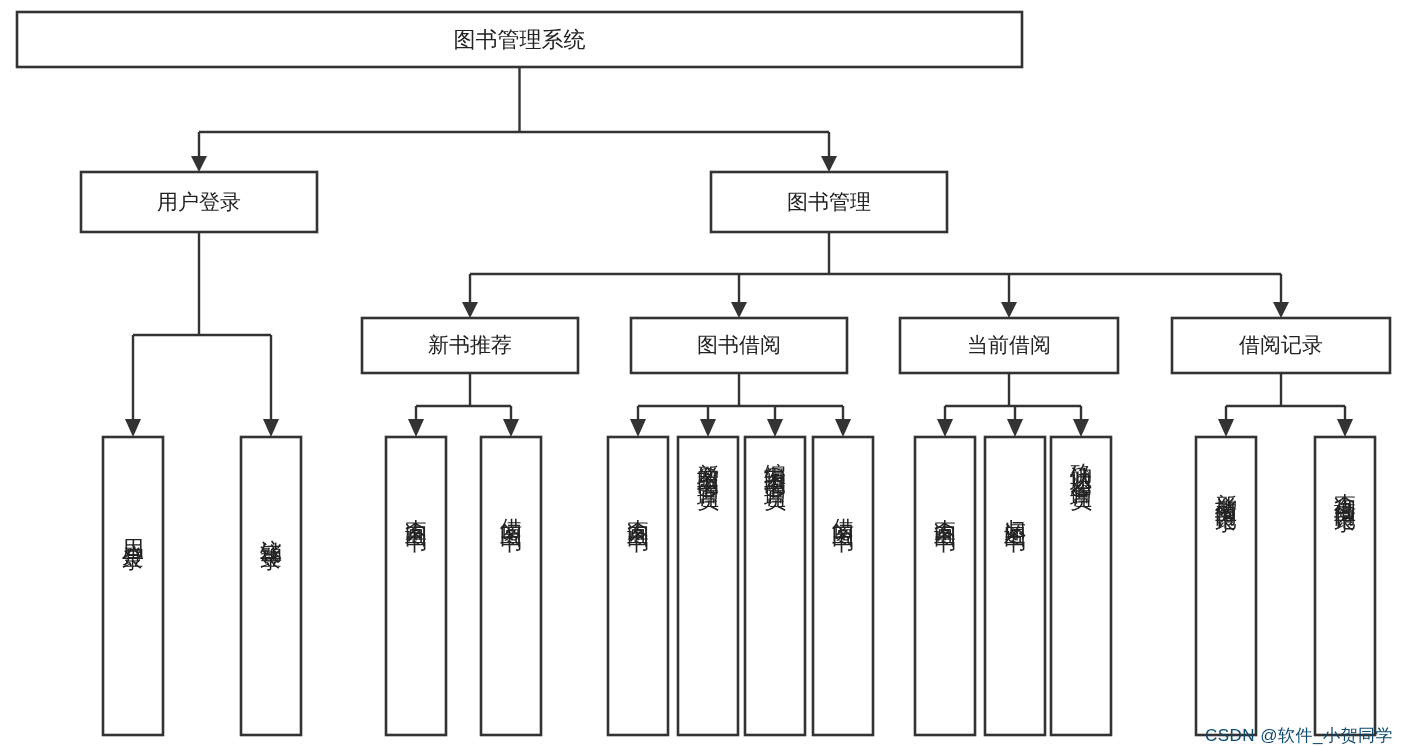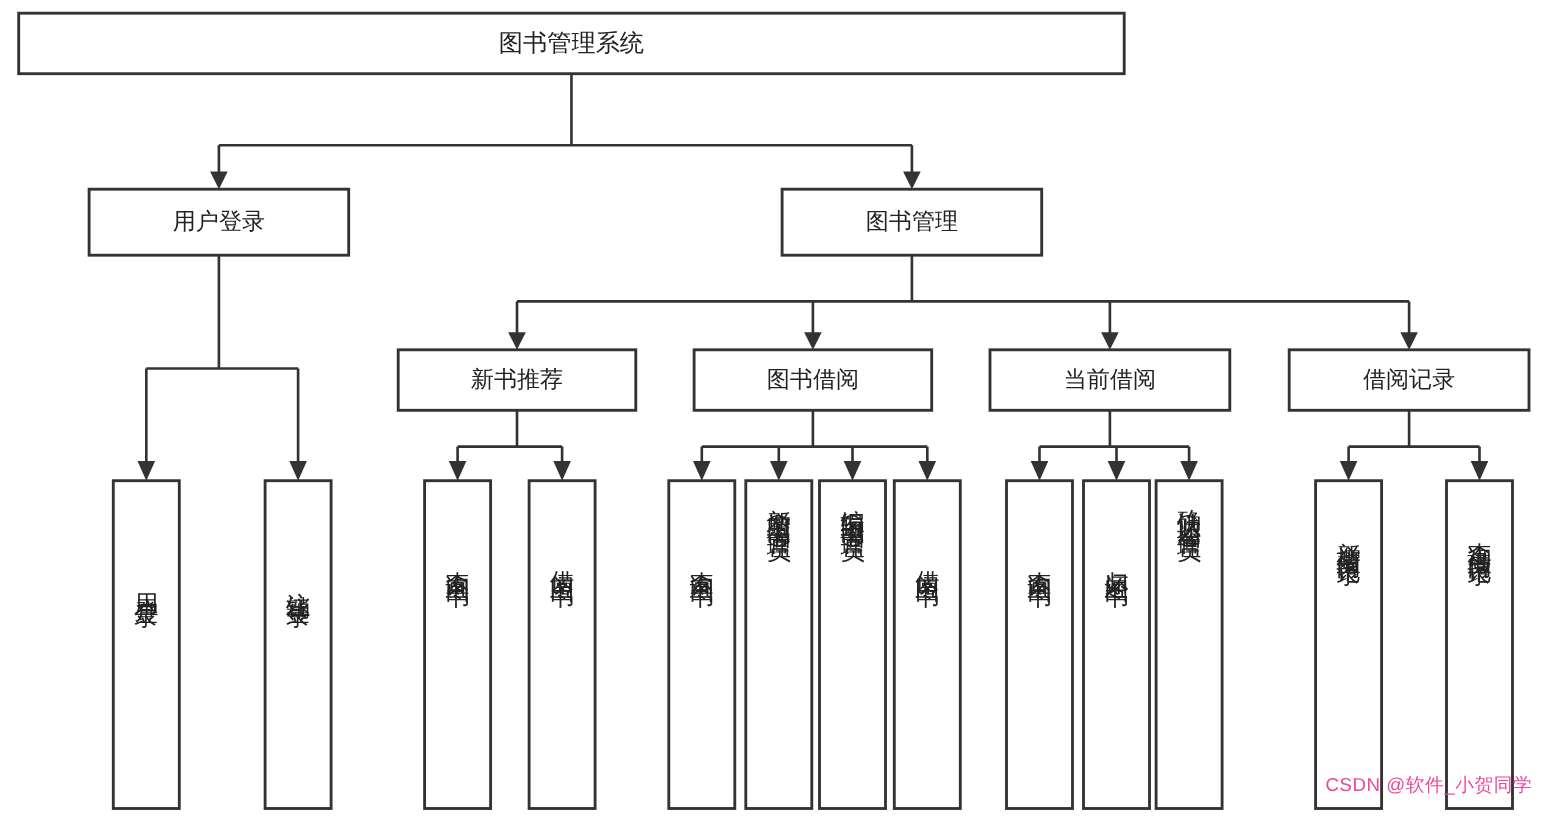--- a/index.html
+++ b/index.html
@@ -69,24 +69,24 @@
     font-family: "Liberation Sans", "DejaVu Sans", sans-serif;
     font-size: 22px;
     line-height: 1.0;
     letter-spacing: 4px;
     color: #222222;
     white-space: nowrap;
   }
   .watermark {
     position: absolute;
     right: 12px;
-    bottom: 22px;
+    bottom: 0;
     font-family: "Liberation Sans", "DejaVu Sans", sans-serif;
     font-size: 17px;
-    color: #ec4899;
+    color: #0c4a6e;
     letter-spacing: 0.5px;
     user-select: none;
   }
 </style>
 </head>
 <body>
 
 <div id="diagram-root">
 
   <svg class="flowchart" viewBox="0 0 1405 747" xmlns="http://www.w3.org/2000/svg">

